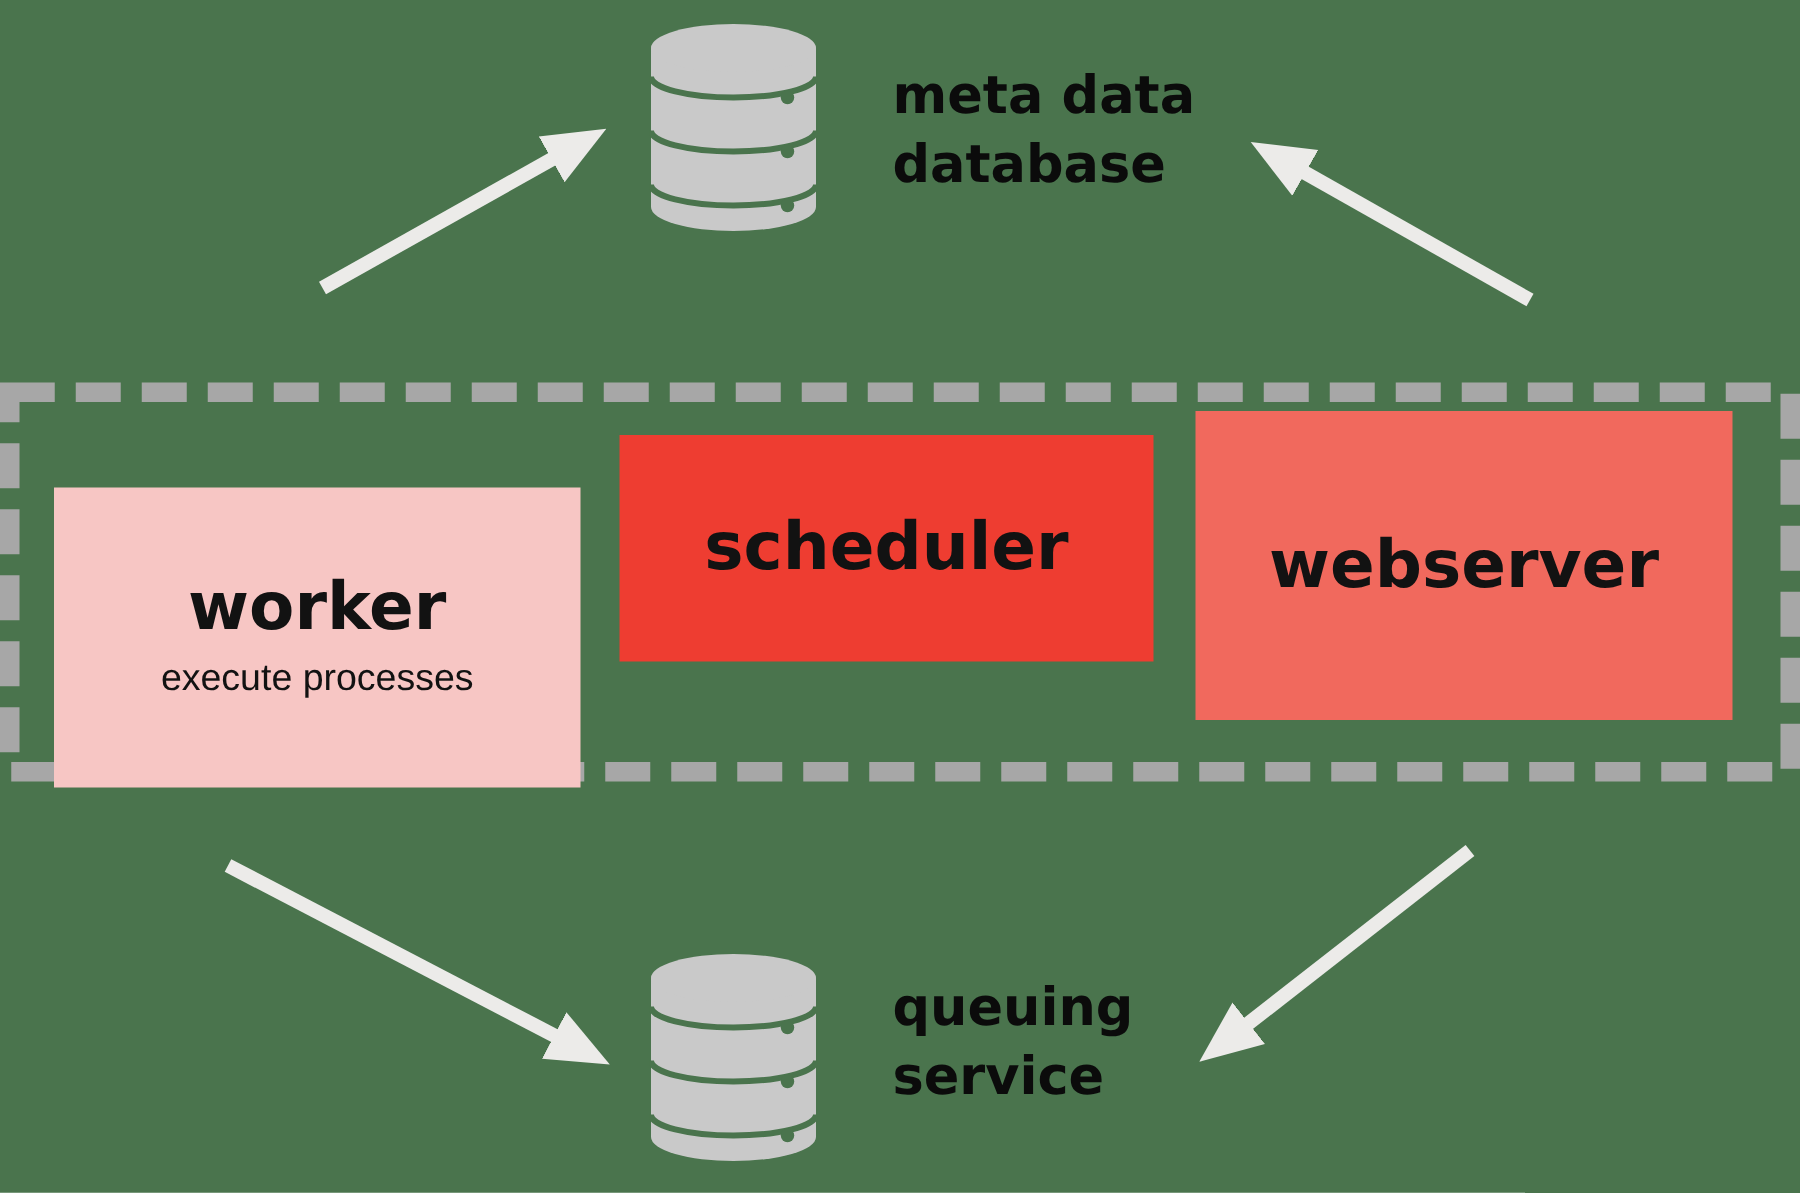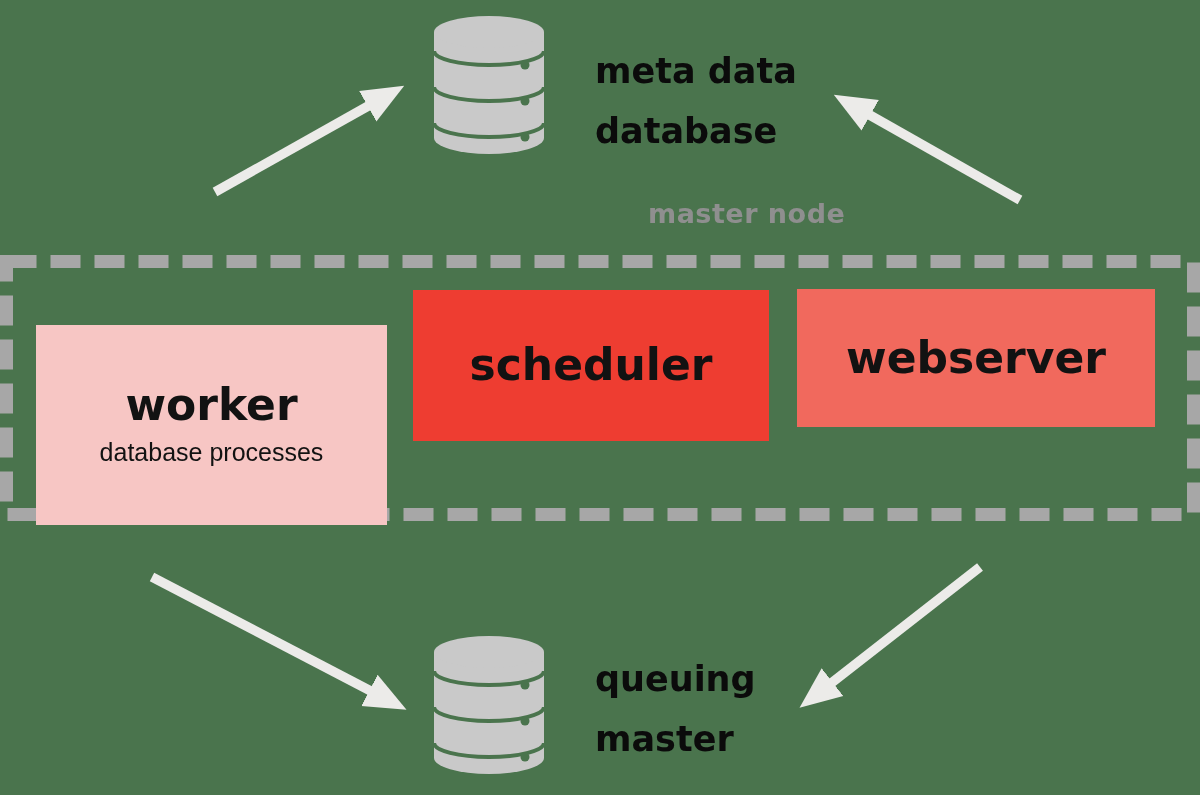--- a/index.html
+++ b/index.html
@@ -73,22 +73,22 @@
     width: 351px; height: 200px;
     background: var(--worker_box, #F7C6C4);
     margin-top: 40px;
   }
   .box-scheduler {
     left: 413px; top: 290px;
     width: 356px; height: 151px;
     background: var(--scheduler_box, #EE3D31);
   }
   .box-webserver {
-    left: 797px; top: 289px;
-    width: 358px; height: 138px;
+    left: 797px; top: 274px;
+    width: 358px; height: 206px;
     background: var(--webserver_box, #F1695D);
   }
   .datastore {
     position: absolute;
     width: 600px;
   }
   .ds-top { left: 433px; top: 15px; }
   .ds-bottom { left: 433px; top: 635px; }
   .db-icon {
     position: absolute;
@@ -102,21 +102,21 @@
     stroke-width: 4;
   }
   .db-dot { fill: var(--background, #4A744D); }
   .ds-label {
     position: absolute;
     left: 162px;
     font-family: "DejaVu Sans", sans-serif;
     font-size: 35px;
     font-weight: 700;
     color: #0B0B0B;
-    line-height: 60px;
+    line-height: 46px;
     white-space: pre-line;
   }
   .ds-top .ds-label { top: 26px; }
   .ds-bottom .ds-label { top: 14px; }
 </style>
 </head>
 <body>
 
 <div class="canvas">
 
@@ -128,25 +128,24 @@
     </defs>
 
     <rect class="dash-rect" x="6.5" y="261.5" width="1187" height="253"></rect>
 
     <line class="arrow-line" x1="215" y1="192" x2="386" y2="96" marker-end="url(#ah)"></line>
     <line class="arrow-line" x1="1020" y1="200" x2="852" y2="105" marker-end="url(#ah)"></line>
     <line class="arrow-line" x1="152" y1="577" x2="388" y2="700" marker-end="url(#ah)"></line>
     <line class="arrow-line" x1="980" y1="567" x2="816" y2="695" marker-end="url(#ah)"></line>
   </svg>
 
-  <div class="master-label">master node</div>
 
   <div class="node-box box-worker">
     <div class="title">worker</div>
-    <div class="subtitle">database processes</div>
+    <div class="subtitle">execute processes</div>
   </div>
 
   <div class="node-box box-scheduler">
     <div class="title">scheduler</div>
   </div>
 
   <div class="node-box box-webserver">
     <div class="title">webserver</div>
   </div>
 
@@ -170,16 +169,16 @@
       <path class="db-body" d="M1 17 v106 a55 16 0 0 0 110 0 v-106 Z"></path>
       <ellipse class="db-body" cx="56" cy="17" rx="55" ry="16"></ellipse>
       <path class="db-sep" d="M1 36 a55 14 0 0 0 110 0"></path>
       <path class="db-sep" d="M1 72 a55 14 0 0 0 110 0"></path>
       <path class="db-sep" d="M1 108 a55 14 0 0 0 110 0"></path>
       <circle class="db-dot" cx="92" cy="50" r="4.5"></circle>
       <circle class="db-dot" cx="92" cy="86" r="4.5"></circle>
       <circle class="db-dot" cx="92" cy="122" r="4.5"></circle>
     </svg>
     <div class="ds-label">queuing
-master</div>
+service</div>
   </div>
 
 </div>
 
 </body></html>

